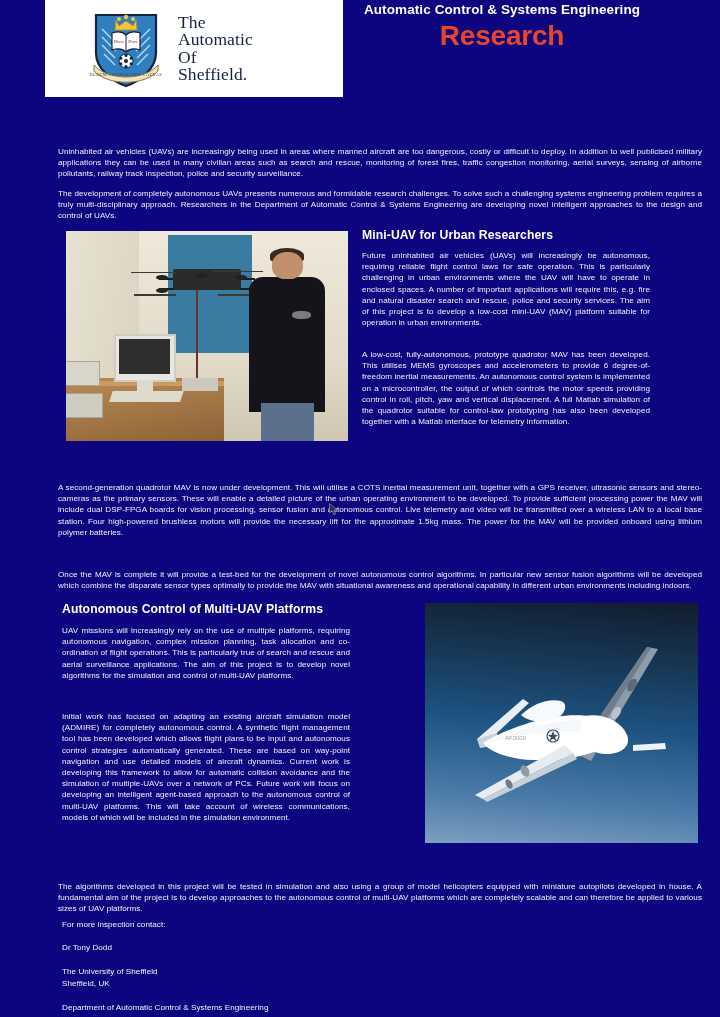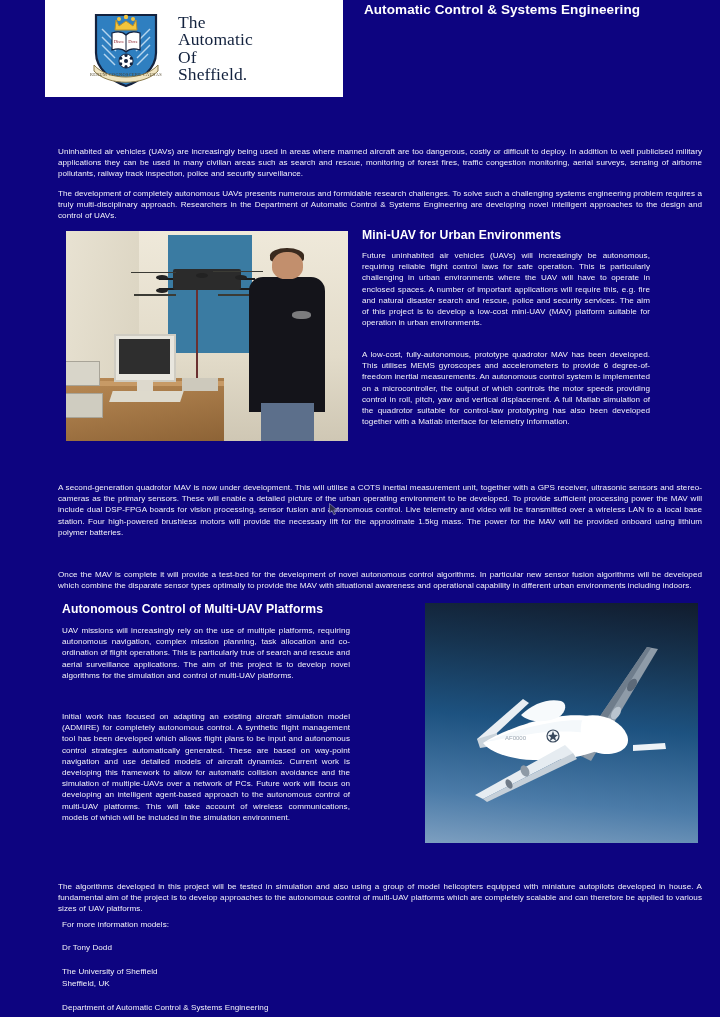--- a/index.html
+++ b/index.html
@@ -202,20 +202,21 @@
     <div id="uni-wordmark">
       <div>The</div>
       <div>Automatic</div>
       <div>Of</div>
       <div>Sheffield.</div>
     </div>
   </div>
 
   <div id="header-titles">
     <div id="dept-line">Automatic Control &amp; Systems Engineering</div>
+    <div class="big-title">Research</div>
   </div>
 </div>
 
 <div class="para wide" style="left:58px; top:126px;">Uninhabited air vehicles (UAVs) are increasingly being used in areas where manned aircraft are too dangerous, costly or difficult to deploy. In addition to well publicised military applications they can be used in many civilian areas such as search and rescue, monitoring of forest fires, traffic congestion monitoring, aerial surveys, sensing of airborne pollutants, railway track inspection, police and security surveillance.</div>
 <div class="para wide" style="left:58px; top:168px;">The development of completely autonomous UAVs presents numerous and formidable research challenges.  To solve such a challenging systems engineering problem requires a truly multi-disciplinary approach.  Researchers in the Department of Automatic Control &amp; Systems Engineering are developing novel intelligent approaches to the design and control of UAVs.</div>
 
 <div class="photo" id="photo-lab">
   <div class="wall-left"></div>
   <div class="wall-right"></div>
   <div class="blue-board"></div>
@@ -244,21 +245,21 @@
   <div class="instrument2"></div>
   <div class="cpu-box"></div>
 
   <div class="person-body"></div>
   <div class="person-legs"></div>
   <div class="person-hair"></div>
   <div class="person-head"></div>
   <div class="puma-logo"></div>
 </div>
 
-<h2 class="section-head" style="left:362px; top:228px;">Mini-UAV for Urban Environments</h2>
+<h2 class="section-head" style="left:362px; top:228px;">Mini-UAV for Urban Researchers</h2>
 
 <div class="para narrow" style="left:362px; top:250px;">Future uninhabited air vehicles (UAVs) will increasingly be autonomous, requiring reliable flight control laws for safe operation. This is particularly challenging in urban environments where the UAV will have to operate in enclosed spaces. A number of important applications will require this, e.g. fire and natural disaster search and rescue, police and security services. The aim of this project is to develop a low-cost mini-UAV (MAV) platform suitable for operation in urban environments.</div>
 <div class="para narrow" style="left:362px; top:349px;">A low-cost, fully-autonomous, prototype quadrotor MAV has been developed. This utilises MEMS gyroscopes and accelerometers to provide 6 degree-of-freedom inertial measurements. An autonomous control system is implemented on a microcontroller, the output of which controls the motor speeds providing control in roll, pitch, yaw and vertical displacement.  A full Matlab simulation of the quadrotor suitable for control-law prototyping has also been developed together with a Matlab interface for telemetry information.</div>
 <div class="para wide" style="left:58px; top:462px;">A second-generation quadrotor MAV is now under development. This will utilise a COTS inertial measurement unit, together with a GPS receiver, ultrasonic sensors and stereo-cameras as the primary sensors. These will enable a detailed picture of the urban operating environment to be developed. To provide sufficient processing power the MAV will include dual DSP-FPGA boards for vision processing, sensor fusion and autonomous control. Live telemetry and video will be transmitted over a wireless LAN to a local base station. Four high-powered brushless motors will provide the necessary lift for the approximate 1.5kg mass. The power for the MAV will be provided onboard using lithium polymer batteries.</div>
 <div class="para wide" style="left:58px; top:549px;">Once the MAV is complete it will provide a test-bed for the development of novel autonomous control algorithms. In particular new sensor fusion algorithms will be developed which combine the disparate sensor types optimally to provide the MAV with situational awareness and operational capability in different urban environments including indoors.</div>
 
 <h2 class="section-head" style="left:62px; top:602px;">Autonomous Control of Multi-UAV Platforms</h2>
 
 <div class="para narrow" style="left:62px; top:625px;">UAV missions will increasingly rely on the use of multiple platforms, requiring autonomous navigation, complex mission planning, task allocation and co-ordination of flight operations.  This is particularly true of search and rescue and aerial surveillance applications.  The aim of this project is to develop novel algorithms for the simulation and control of multi-UAV platforms.</div>
 <div class="para narrow" style="left:62px; top:711px;">Initial work has focused on adapting an existing aircraft simulation model (ADMIRE) for completely autonomous control.   A synthetic flight management tool has been developed which allows flight plans to be input and autonomous control strategies automatically generated.  These are based on way-point navigation and use detailed models of aircraft dynamics.   Current work is developing this framework to allow for automatic collision avoidance and the simulation of multiple-UAVs over a network of PCs.  Future work will focus on developing an intelligent agent-based approach to the autonomous control of multi-UAV platforms.  This will take account of wireless communications, models of which will be included in the simulation environment.</div>
@@ -298,21 +299,21 @@
 
     <circle cx="128" cy="133" r="6" fill="#f2f6f9" stroke="#3a4a5e" stroke-width="1.2"></circle>
     <path d="M128 128 L129.4 131.8 L133 131.9 L130.1 134.2 L131.2 138 L128 135.7 L124.8 138
              L125.9 134.2 L123 131.9 L126.6 131.8 Z" fill="#3a4a5e"></path>
     <text x="80" y="137" font-size="6" font-family="Liberation Sans, sans-serif" fill="#9aa6b2">AF0000</text>
   </svg>
 </div>
 
 <div class="para wide" style="left:58px; top:861px;">The algorithms developed in this project will be tested in simulation and also using a group of model helicopters equipped with miniature autopilots developed in house.  A fundamental aim of the project is to develop approaches to the autonomous control of multi-UAV platforms which are completely scalable and can therefore be applied to various sizes of UAV platforms.</div>
 
-<div class="para narrow" style="left:62px; top:919px;">For more information models:</div>
+<div class="para narrow" style="left:62px; top:919px;">For more inspection contact:</div>
 <div class="para narrow" style="left:62px; top:942px;">Dr Tony Dodd</div>
 <div class="para narrow" style="left:62px; top:1002px;">Department of Automatic Control &amp; Systems Engineering</div>
 <div class="para narrow" style="left:62px; top:966px;">The University of Sheffield</div>
 <div class="para narrow" style="left:62px; top:978px;">Sheffield, UK</div>
 <div class="para narrow" style="left:62px; top:1024px;">t.j.dodd@shef.ac.uk</div>
 
 <svg id="cursor" viewBox="0 0 11 13">
   <path d="M0.5 0.5 L0.5 10 L3 7.6 L4.8 11.8 L6.6 11 L4.8 7 L8.2 7 Z" fill="#2b2b4a" stroke="#8d8dbb" stroke-width="0.7"></path>
 </svg>
 

